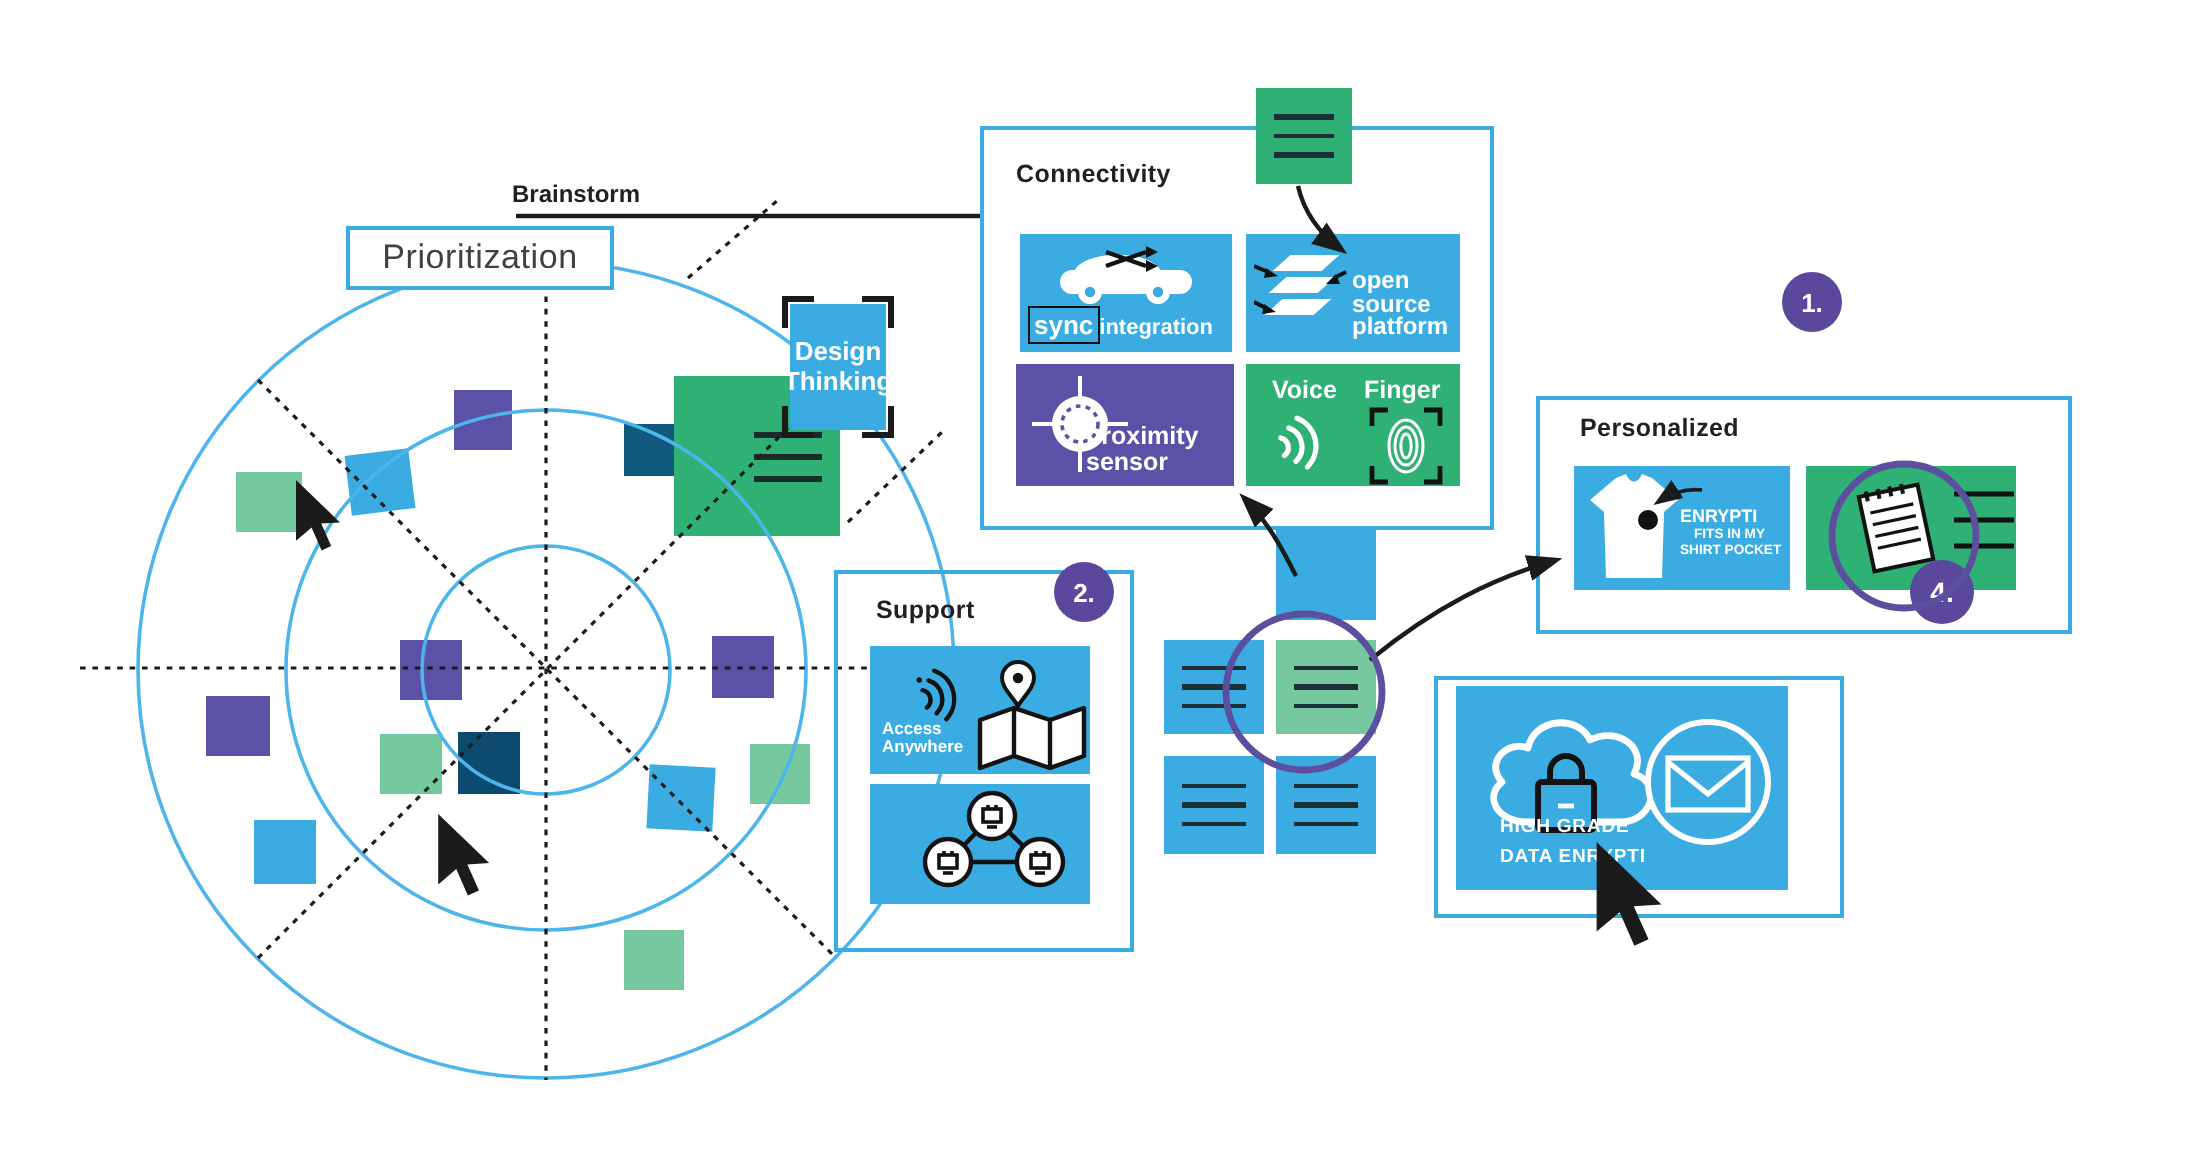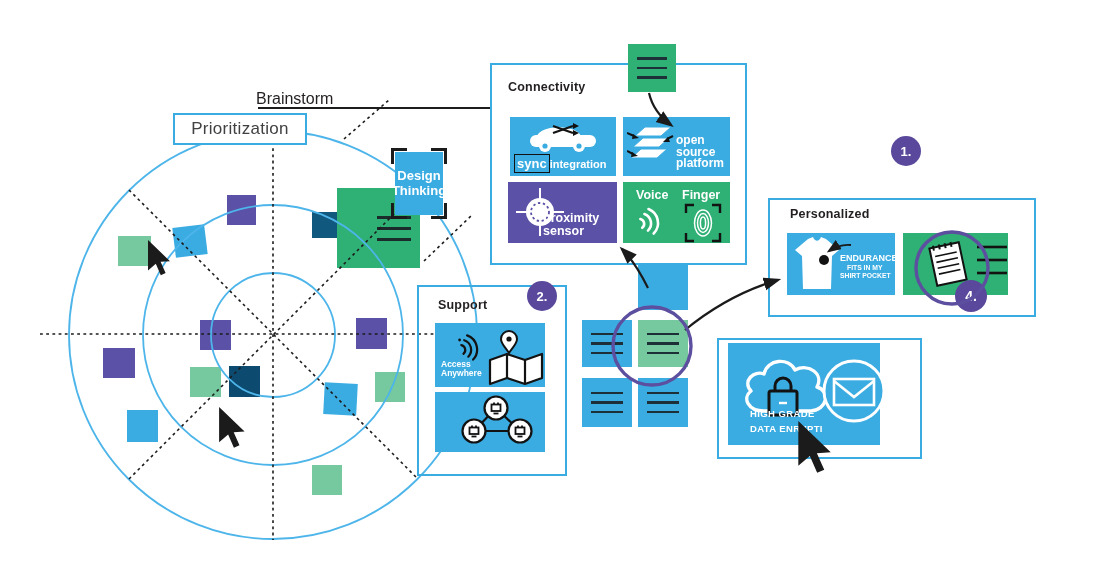--- a/index.html
+++ b/index.html
@@ -65,21 +65,21 @@
       <line x1="40" y1="334" x2="477" y2="334"></line>
       <line x1="273" y1="142" x2="273" y2="540"></line>
       <line x1="129" y1="190" x2="418" y2="479"></line>
       <line x1="129" y1="479" x2="418" y2="190"></line>
       <line x1="344" y1="139" x2="389" y2="100"></line>
       <line x1="424" y1="261" x2="471" y2="216"></line>
     </g>
     <line x1="258" y1="108" x2="491" y2="108" stroke="#1c1c1c" stroke-width="2.2"></line>
   </svg>
 
-  <div class="abs" style="left:256px;top:90px;font-size:16px;font-weight:normal;color:#231F20;z-index:3;">Brainstorm</div>
+  <div class="abs" style="left:256px;top:90px;font-size:12px;font-weight:bold;color:#231F20;z-index:3;">Brainstorm</div>
 
   <div class="frame" style="left:173px;top:113px;width:130px;height:28px;z-index:3;display:flex;align-items:center;justify-content:center;">
     <span style="font-size:17px;color:#414042;letter-spacing:.3px;">Prioritization</span>
   </div>
 
   <div class="abs" style="left:395px;top:152px;width:48px;height:63px;background:var(--blue);z-index:3;
               display:flex;align-items:center;justify-content:center;text-align:center;">
     <span class="wlabel" style="font-size:13px;line-height:1.15;">Design Thinking</span>
     <div class="bracket bk-tl" style="left:-4px;top:-4px;"></div>
     <div class="bracket bk-tr" style="right:-4px;top:-4px;"></div>
@@ -261,21 +261,21 @@
   <div class="badge" style="left:891px;top:136px;width:30px;height:30px;font-size:13px;z-index:3;">1.</div>
 
   <div class="frame" style="left:768px;top:198px;width:264px;height:115px;z-index:3;"></div>
   <div class="box-title" style="left:790px;top:207px;z-index:4;">Personalized</div>
 
   <div class="tile" style="left:787px;top:233px;width:108px;height:62px;z-index:4;">
     <svg width="48" height="54" viewBox="0 0 48 54" style="left:6px;top:4px;">
       <path d="M15,2 L20,0 C22,5 26,5 28,0 L33,2 L46,13 L39,19 L38,52 L10,52 L9,19 L2,13 Z" fill="#fff"></path>
       <circle cx="31" cy="23" r="5" fill="#121212"></circle>
     </svg>
-    <div class="wlabel" style="position:absolute;left:53px;top:21px;font-size:9px;">ENDURANCE</div>
+    <div class="wlabel" style="position:absolute;left:53px;top:21px;font-size:9px;">ENRYPTI</div>
     <div class="wlabel" style="position:absolute;left:60px;top:32px;font-size:6.8px;">FITS IN MY</div>
     <div class="wlabel" style="position:absolute;left:53px;top:40px;font-size:6.8px;">SHIRT POCKET</div>
   </div>
 
   <div class="tile green" style="left:903px;top:233px;width:105px;height:62px;z-index:4;">
     <svg width="46" height="50" viewBox="0 0 46 50" style="left:22px;top:6px;">
       <g transform="rotate(-12 23 25)">
         <rect x="8" y="6" width="30" height="38" fill="#fff" stroke="#121212" stroke-width="2"></rect>
         <g stroke="#121212" stroke-width="1.6">
           <line x1="12" y1="15" x2="34" y2="15"></line>
@@ -295,21 +295,21 @@
       <g stroke="#121212" stroke-width="2.6">
         <line x1="2" y1="6" x2="32" y2="6"></line>
           <line x1="2" y1="19" x2="32" y2="19"></line>
           <line x1="2" y1="32" x2="32" y2="32"></line>
       </g>
     </svg>
   </div>
   <div class="badge" style="left:955px;top:280px;width:32px;height:32px;font-size:14px;z-index:6;">4.</div>
 
   <div class="frame" style="left:717px;top:338px;width:201px;height:117px;z-index:3;"></div>
-  <div class="tile" style="left:728px;top:343px;width:152px;height:102px;z-index:4;">
+  <div class="tile" style="left:728px;top:343px;width:152px;height:102px;z-index:4;padding-left:14px;">
     <svg width="106" height="72" viewBox="0 0 106 72" style="left:8px;top:10px;">
       <path d="M28,58 C12,58 6,45 15,38 C6,28 18,17 28,21 C31,6 53,4 59,17 C73,10 88,21 81,34 C95,38 91,57 75,58 Z" fill="none" stroke="#fff" stroke-width="3.4" stroke-linejoin="round"></path>
       <g transform="translate(32,26)">
         <path d="M7,12 V7 a8,8 0 0 1 16,0 v5" fill="none" stroke="#121212" stroke-width="3"></path>
         <rect x="1" y="12" width="28" height="24" rx="2" fill="var(--blue)" stroke="#121212" stroke-width="3"></rect>
         <line x1="11" y1="24" x2="19" y2="24" stroke="#fff" stroke-width="2.4"></line>
       </g>
     </svg>
     <svg width="68" height="68" viewBox="0 0 68 68" style="left:92px;top:14px;">
       <circle cx="34" cy="34" r="30" fill="var(--blue)" stroke="#fff" stroke-width="3"></circle>

